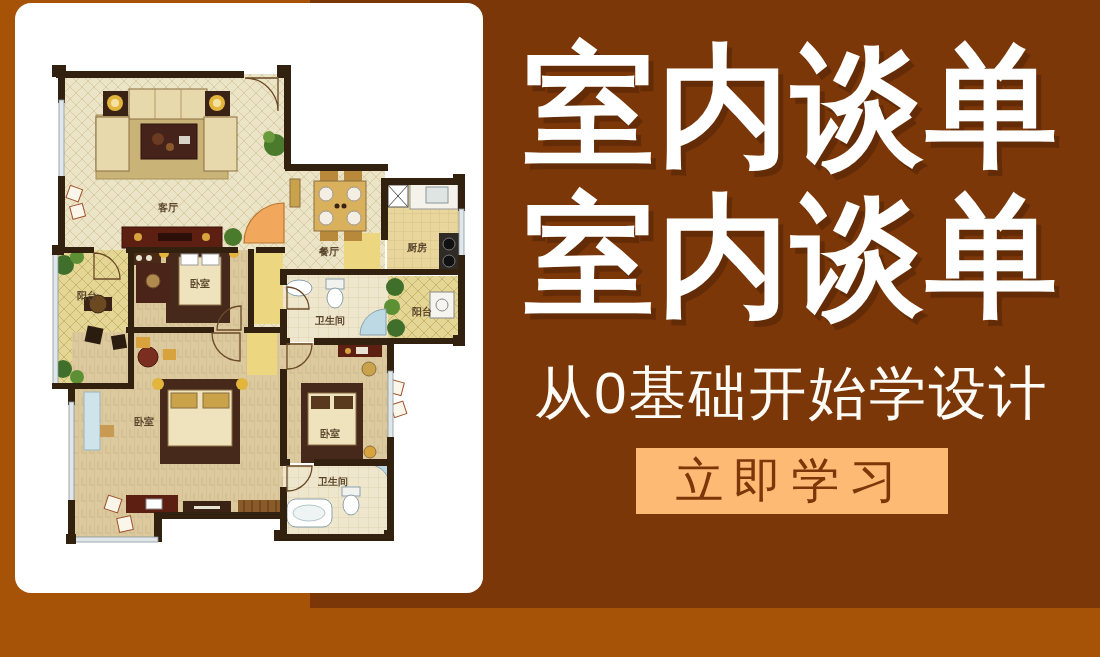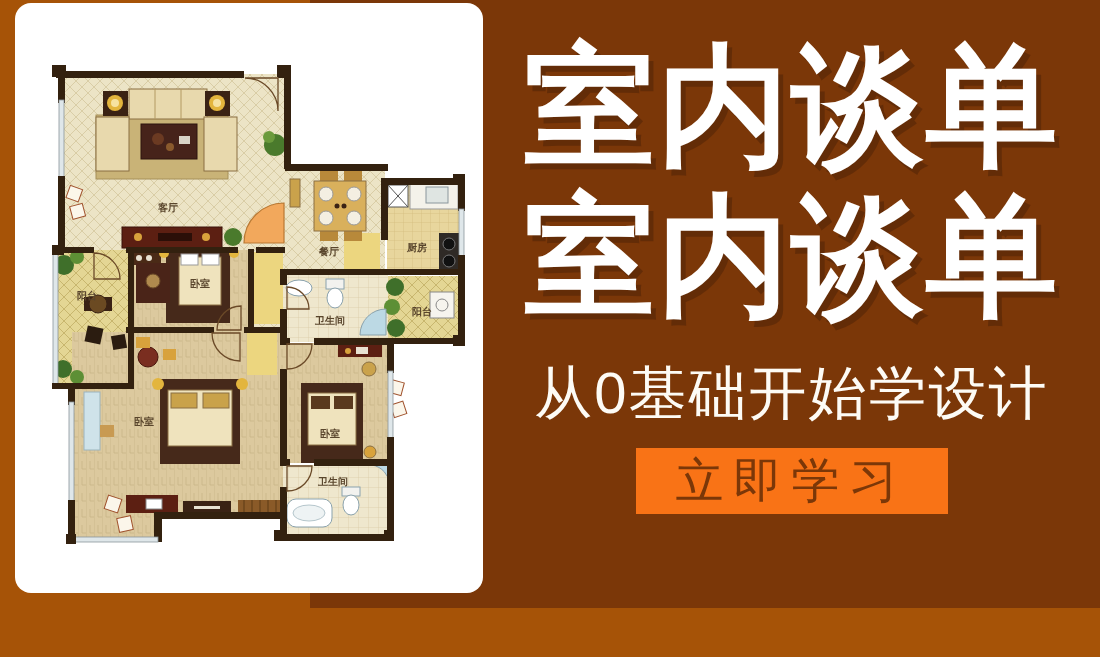--- a/index.html
+++ b/index.html
@@ -8,21 +8,21 @@
   .panel-dark{position:absolute;left:310px;top:0;width:790px;height:608px;background:#7b3708;}
   .card{position:absolute;left:15px;top:3px;width:468px;height:590px;background:#ffffff;border-radius:16px;}
   .plan-svg{position:absolute;left:33px;top:62px;}
   .hero{position:absolute;left:483px;top:0;width:617px;height:608px;
         display:flex;flex-direction:column;align-items:center;color:#ffffff;}
   .hero-title{font-weight:900;font-size:132px;line-height:150px;letter-spacing:2px;
         white-space:nowrap;text-shadow:5px 6px 0 rgba(72,30,6,0.45);}
   .hero-title.first{margin-top:32px;}
   .hero-subtitle{margin-top:30px;font-weight:400;font-size:58px;line-height:62px;
         letter-spacing:2px;white-space:nowrap;color:#fdfbf5;}
-  .cta{margin-top:24px;background:#f97316;color:#7b3708;font-size:48px;font-weight:500;
+  .cta{margin-top:24px;background:#fdba74;color:#7b3708;font-size:48px;font-weight:500;
         line-height:64px;height:66px;padding:0 40px;letter-spacing:10px;white-space:nowrap;
         border:0;cursor:pointer;font-family:"Liberation Sans",sans-serif;}
   
   .w{fill:#33210f;}
   .win{fill:#dfe7ea;stroke:#8a969c;stroke-width:0.8;}
   .lbl{fill:#59452c;font-size:10px;font-weight:bold;text-anchor:middle;
        font-family:"Liberation Sans",sans-serif;}
   .door{fill:none;stroke:#6b4a28;stroke-width:1.3;}
 </style>
 </head>

